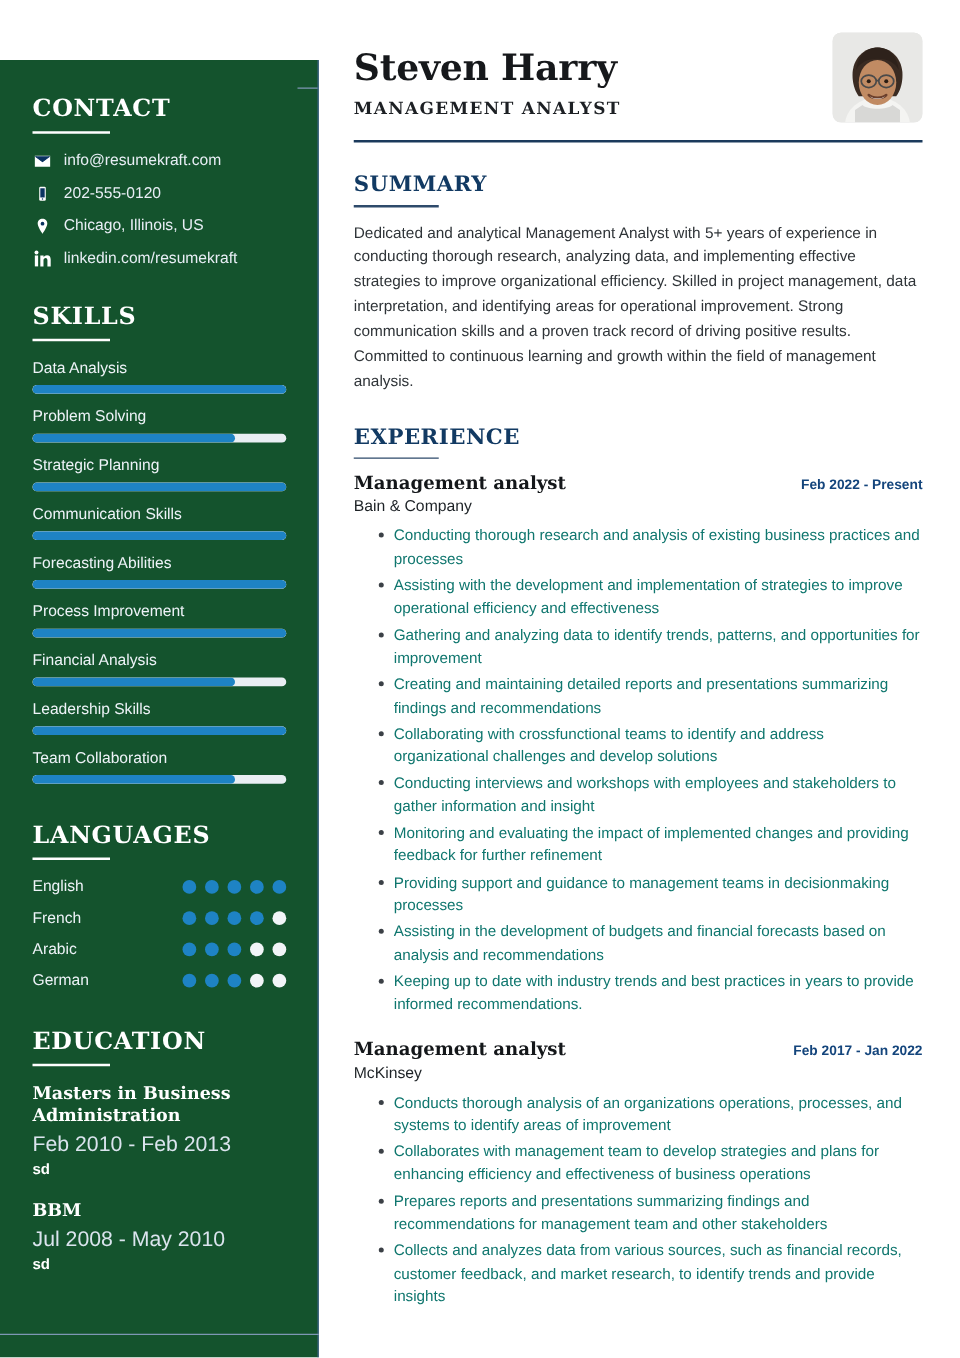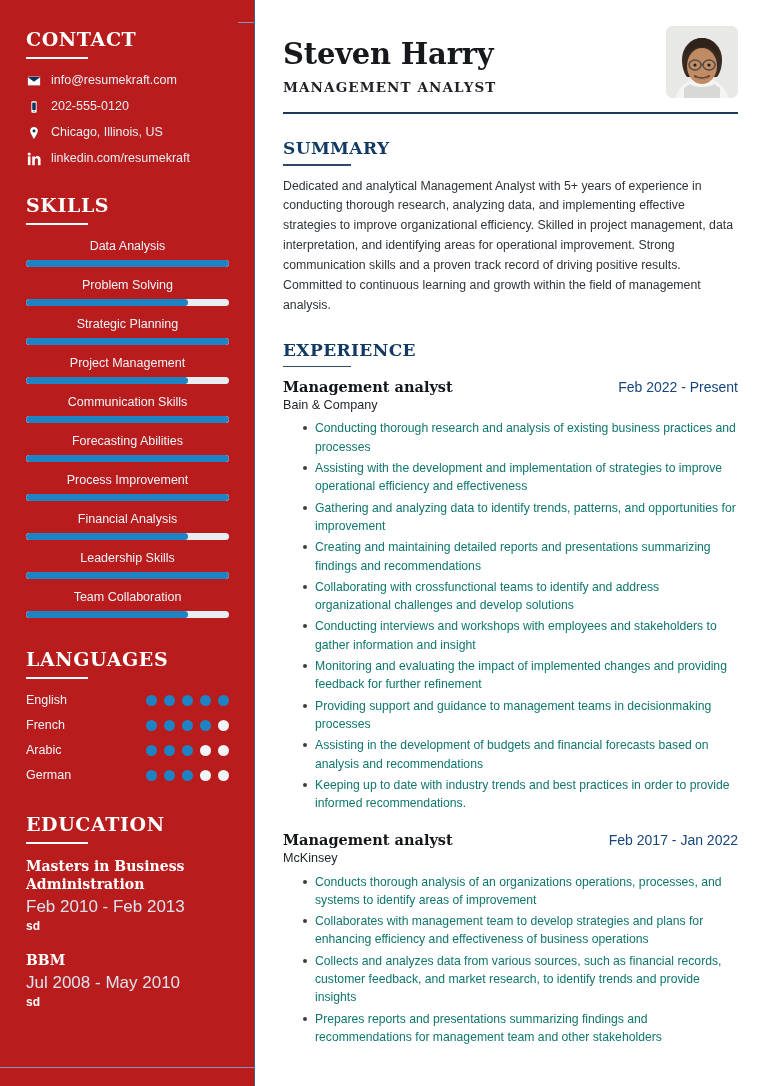--- a/index.html
+++ b/index.html
@@ -8,25 +8,26 @@
     font-family:"Liberation Sans", sans-serif;
     background:#ffffff;
     position:relative;
     overflow:hidden;
   }
   .page { width:768px; height:1086px; display:flex; position:relative; background:#fff; }
 
   
   .sidebar {
     width:255px;
-    background:#b91c1c;
+    background:#14532d;
     color:#ffffff;
     padding:28px 0 0 0;
     position:relative;
     flex:0 0 255px;
+    margin-top:48px;
   }
   .sidebar-inner { padding:0 26px; }
   .sb-rule {
     position:absolute;
     left:0; right:0;
     height:1px;
     background:#7e97b4;
   }
   .sb-rule.top { top:22px; left:238px; width:17px; }
   .sb-rule.bottom { bottom:18px; }
@@ -61,21 +62,21 @@
     width:15px; min-width:15px; height:15px;
     display:flex; align-items:center; justify-content:center;
   }
   .c-ico svg { display:block; }
 
   
   .skills-wrap { margin-top:28px; }
   .skill { margin-bottom:11px; }
   .skill-name {
     font-size:12.5px; color:#eef3f8;
-    margin-bottom:6px; line-height:1.2;text-align:center;
+    margin-bottom:6px; line-height:1.2;
   }
   .bar {
     height:7px; border-radius:4px;
     background:#e9eef3;
     overflow:hidden;
     position:relative;
   }
   .bar-fill {
     height:100%; border-radius:4px;
     background:#1e83c4;
@@ -169,22 +170,22 @@
   .job + .job { margin-top:19px; }
   .job-head { display:flex; justify-content:space-between; align-items:baseline; }
   .job-title {
     font-family:"DejaVu Serif", serif;
     font-weight:bold;
     font-size:14.5px;
     color:#14171a;
     line-height:1.2;
   }
   .job-date {
-    font-size:14px;
-    font-weight:normal;
+    font-size:11px;
+    font-weight:bold;
     color:#14457c;
     white-space:nowrap;
     padding-left:10px;
   }
   .job-company {
     font-size:12.6px;
     font-weight:normal;
     color:#1d2226;
     margin-top:2px;
     line-height:1.25;
@@ -287,26 +288,20 @@
             <div class="skill">
               <div class="skill-name">Problem Solving</div>
               <div class="bar">
                 <div class="bar-fill" style="width: 80%;"></div>
               </div>
             </div>
             <div class="skill">
               <div class="skill-name">Strategic Planning</div>
               <div class="bar">
                 <div class="bar-fill" style="width: 100%;"></div>
-              </div>
-            </div>
-            <div class="skill">
-              <div class="skill-name">Project Management</div>
-              <div class="bar">
-                <div class="bar-fill" style="width: 80%;"></div>
               </div>
             </div>
             <div class="skill">
               <div class="skill-name">Communication Skills</div>
               <div class="bar">
                 <div class="bar-fill" style="width: 100%;"></div>
               </div>
             </div>
             <div class="skill">
               <div class="skill-name">Forecasting Abilities</div>
@@ -454,33 +449,33 @@
             <ul class="bullets">
               <li>Conducting thorough research and analysis of existing business practices and processes</li>
               <li>Assisting with the development and implementation of strategies to improve operational efficiency and effectiveness</li>
               <li>Gathering and analyzing data to identify trends, patterns, and opportunities for improvement</li>
               <li>Creating and maintaining detailed reports and presentations summarizing findings and recommendations</li>
               <li>Collaborating with crossfunctional teams to identify and address organizational challenges and develop solutions</li>
               <li>Conducting interviews and workshops with employees and stakeholders to gather information and insight</li>
               <li>Monitoring and evaluating the impact of implemented changes and providing feedback for further refinement</li>
               <li>Providing support and guidance to management teams in decisionmaking processes</li>
               <li>Assisting in the development of budgets and financial forecasts based on analysis and recommendations</li>
-              <li>Keeping up to date with industry trends and best practices in order to provide informed recommendations.</li>
+              <li>Keeping up to date with industry trends and best practices in years to provide informed recommendations.</li>
             </ul>
           </div>
           <div class="job">
             <div class="job-head">
               <div class="job-title">Management analyst</div>
               <div class="job-date">Feb 2017 - Jan 2022</div>
             </div>
             <div class="job-company">McKinsey</div>
             <ul class="bullets">
               <li>Conducts thorough analysis of an organizations operations, processes, and systems to identify areas of improvement</li>
               <li>Collaborates with management team to develop strategies and plans for enhancing efficiency and effectiveness of business operations</li>
+              <li>Prepares reports and presentations summarizing findings and recommendations for management team and other stakeholders</li>
               <li>Collects and analyzes data from various sources, such as financial records, customer feedback, and market research, to identify trends and provide insights</li>
-              <li>Prepares reports and presentations summarizing findings and recommendations for management team and other stakeholders</li>
             </ul>
           </div>
         </div>
     </section>
 
   </main>
 </div>
 
 </body></html>

